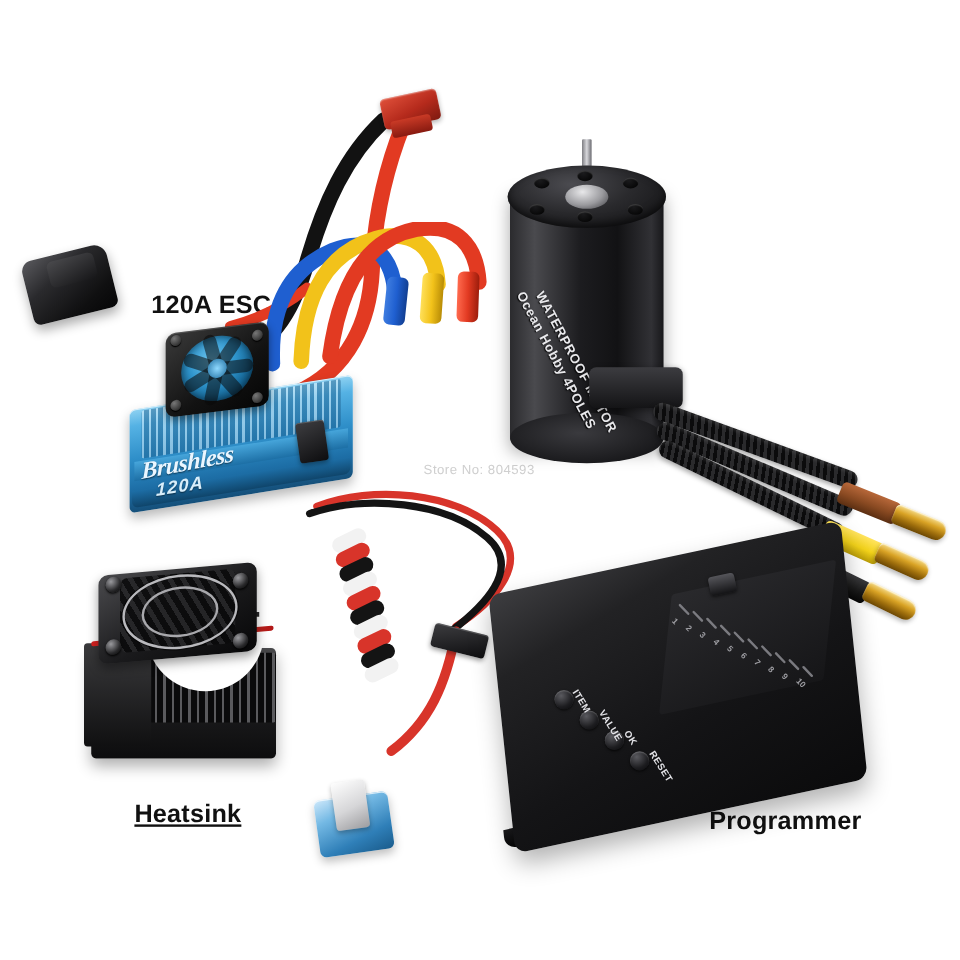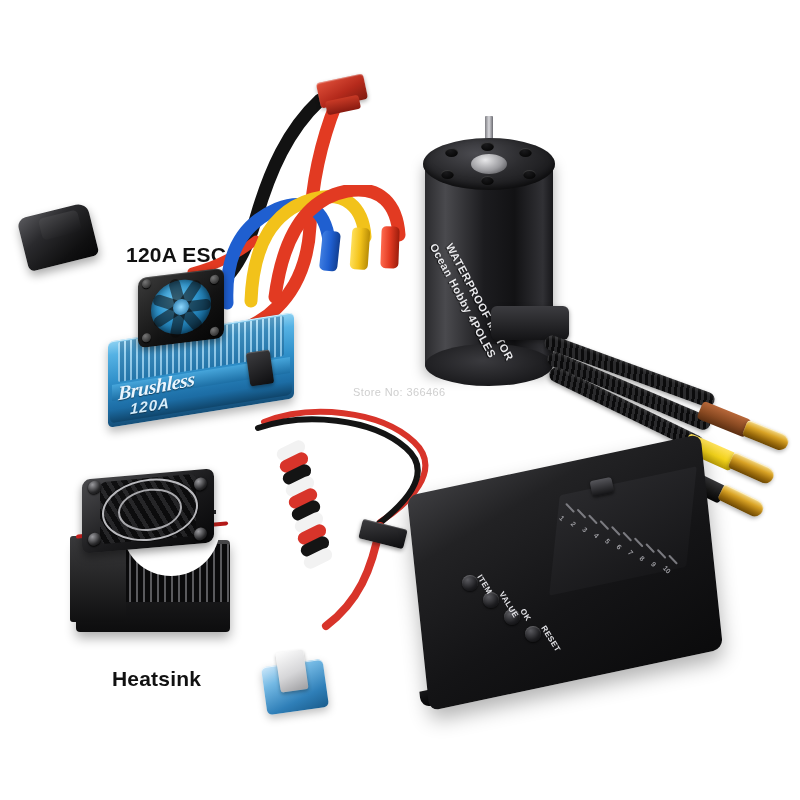--- a/index.html
+++ b/index.html
@@ -157,23 +157,24 @@
 
   
   .coil-seg{position:absolute;width:30px;height:13px;border-radius:7px;transform-origin:50% 50%;}
 </style>
 </head>
 <body>
 
 <div id="stage">
 
   <div class="lbl" style="left:126px;top:196px;font-size:21px;margin-top:47px;">120A ESC</div>
-  <div class="lbl" style="left:112px;top:667px;font-size:21px;">Heatsink</div>
-
-  <div class="wm" style="left:353px;top:386px;">Store No: 366466</div>
+  <div class="lbl" style="left:112px;top:667px;font-size:21px;text-decoration:underline;">Heatsink</div>
+  <div class="lbl" style="left:591px;top:673px;font-size:21px;">Programmer</div>
+
+  <div class="wm" style="left:353px;top:386px;">Store No: 804593</div>
 
   <div class="abs">
 
     <svg width="420" height="360" style="position:absolute;left:20px;top:60px;">
       <path d="M300,40 C268,70 250,110 236,158 C224,200 206,232 160,244" stroke="#121212" stroke-width="13" fill="none" stroke-linecap="round"></path>
       <path d="M316,44 C300,84 292,122 290,166 C288,206 272,248 226,268" stroke="#e23a22" stroke-width="13" fill="none" stroke-linecap="round"></path>
 
       <path d="M236,180 C216,196 196,206 172,212" stroke="#e23a22" stroke-width="9" fill="none" stroke-linecap="round"></path>
     </svg>
 

